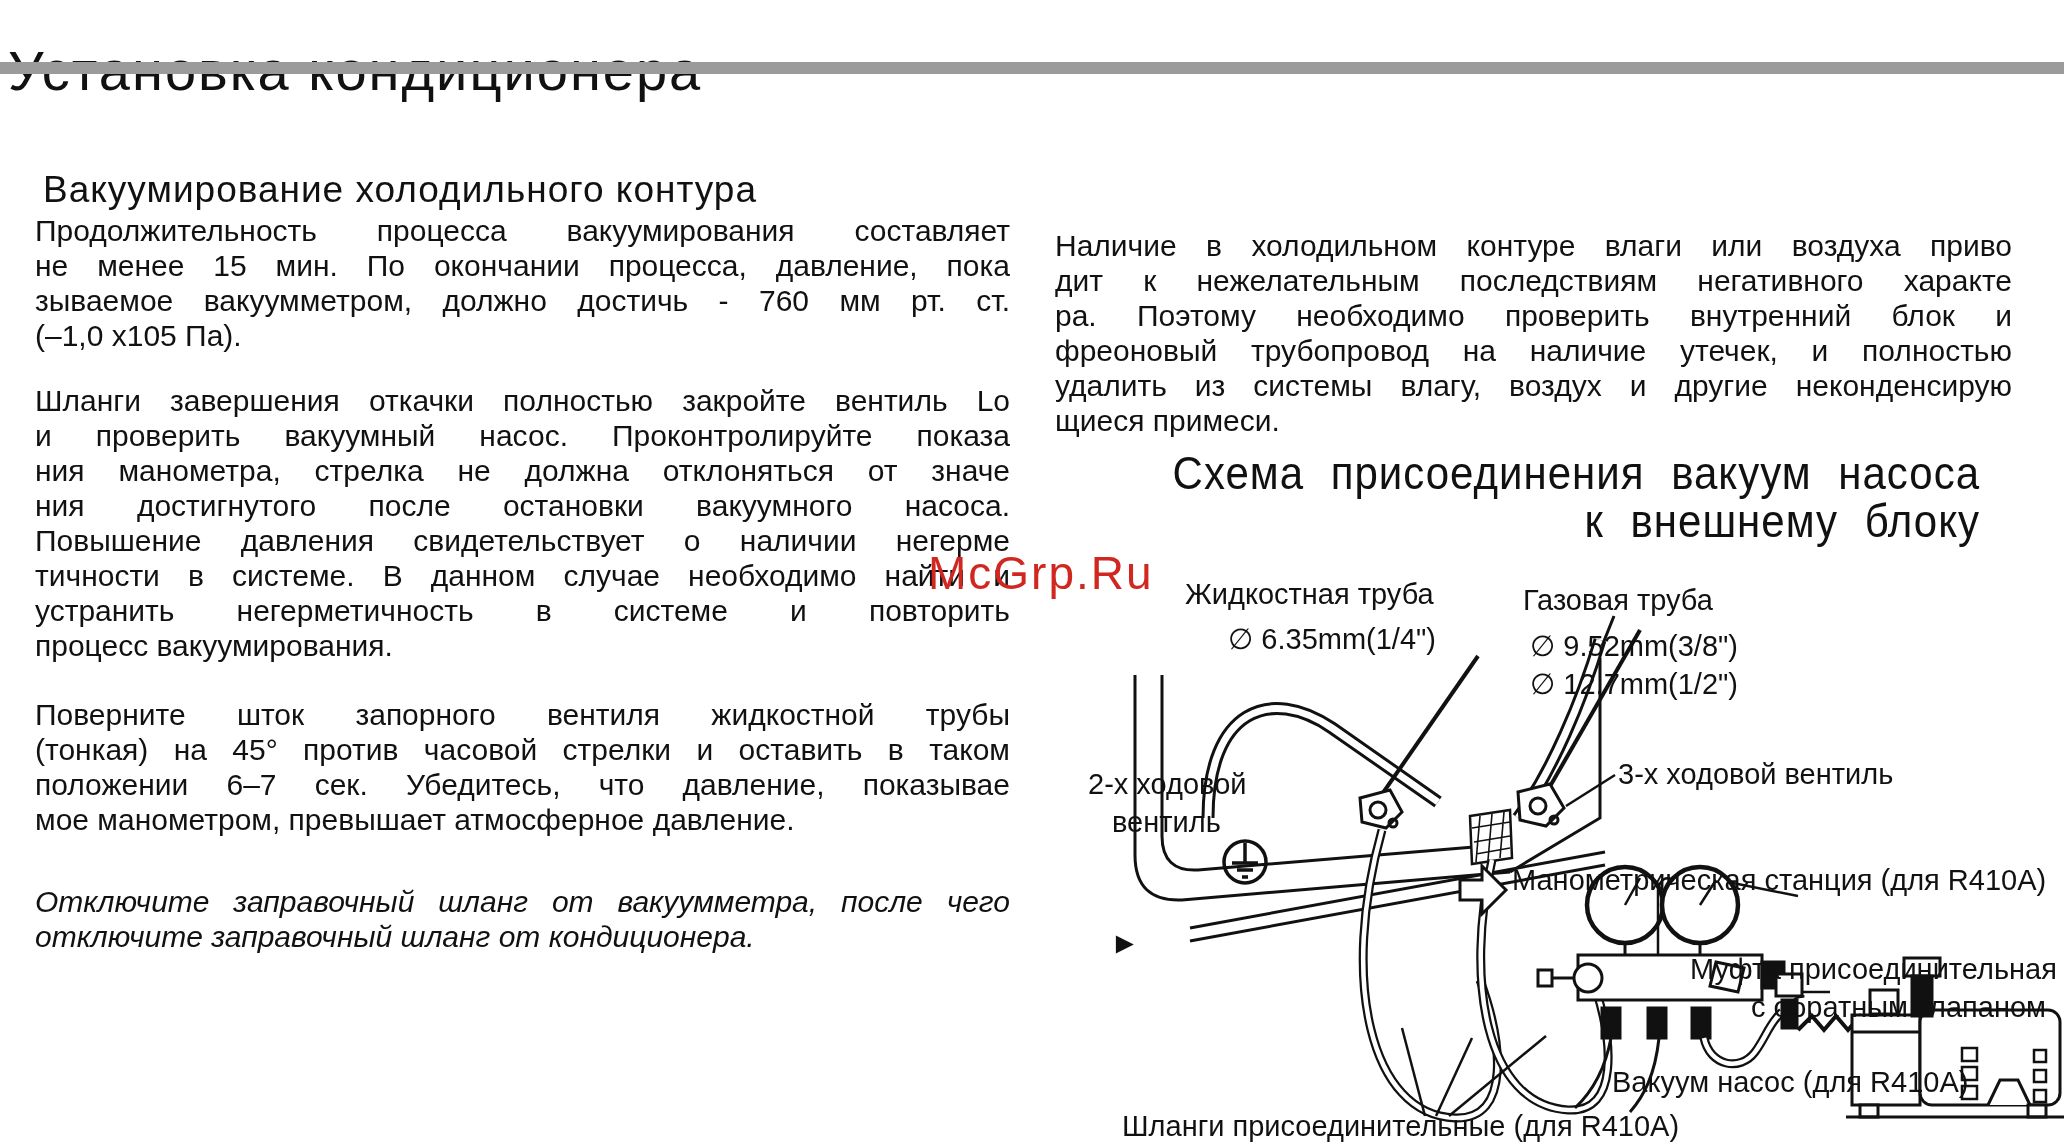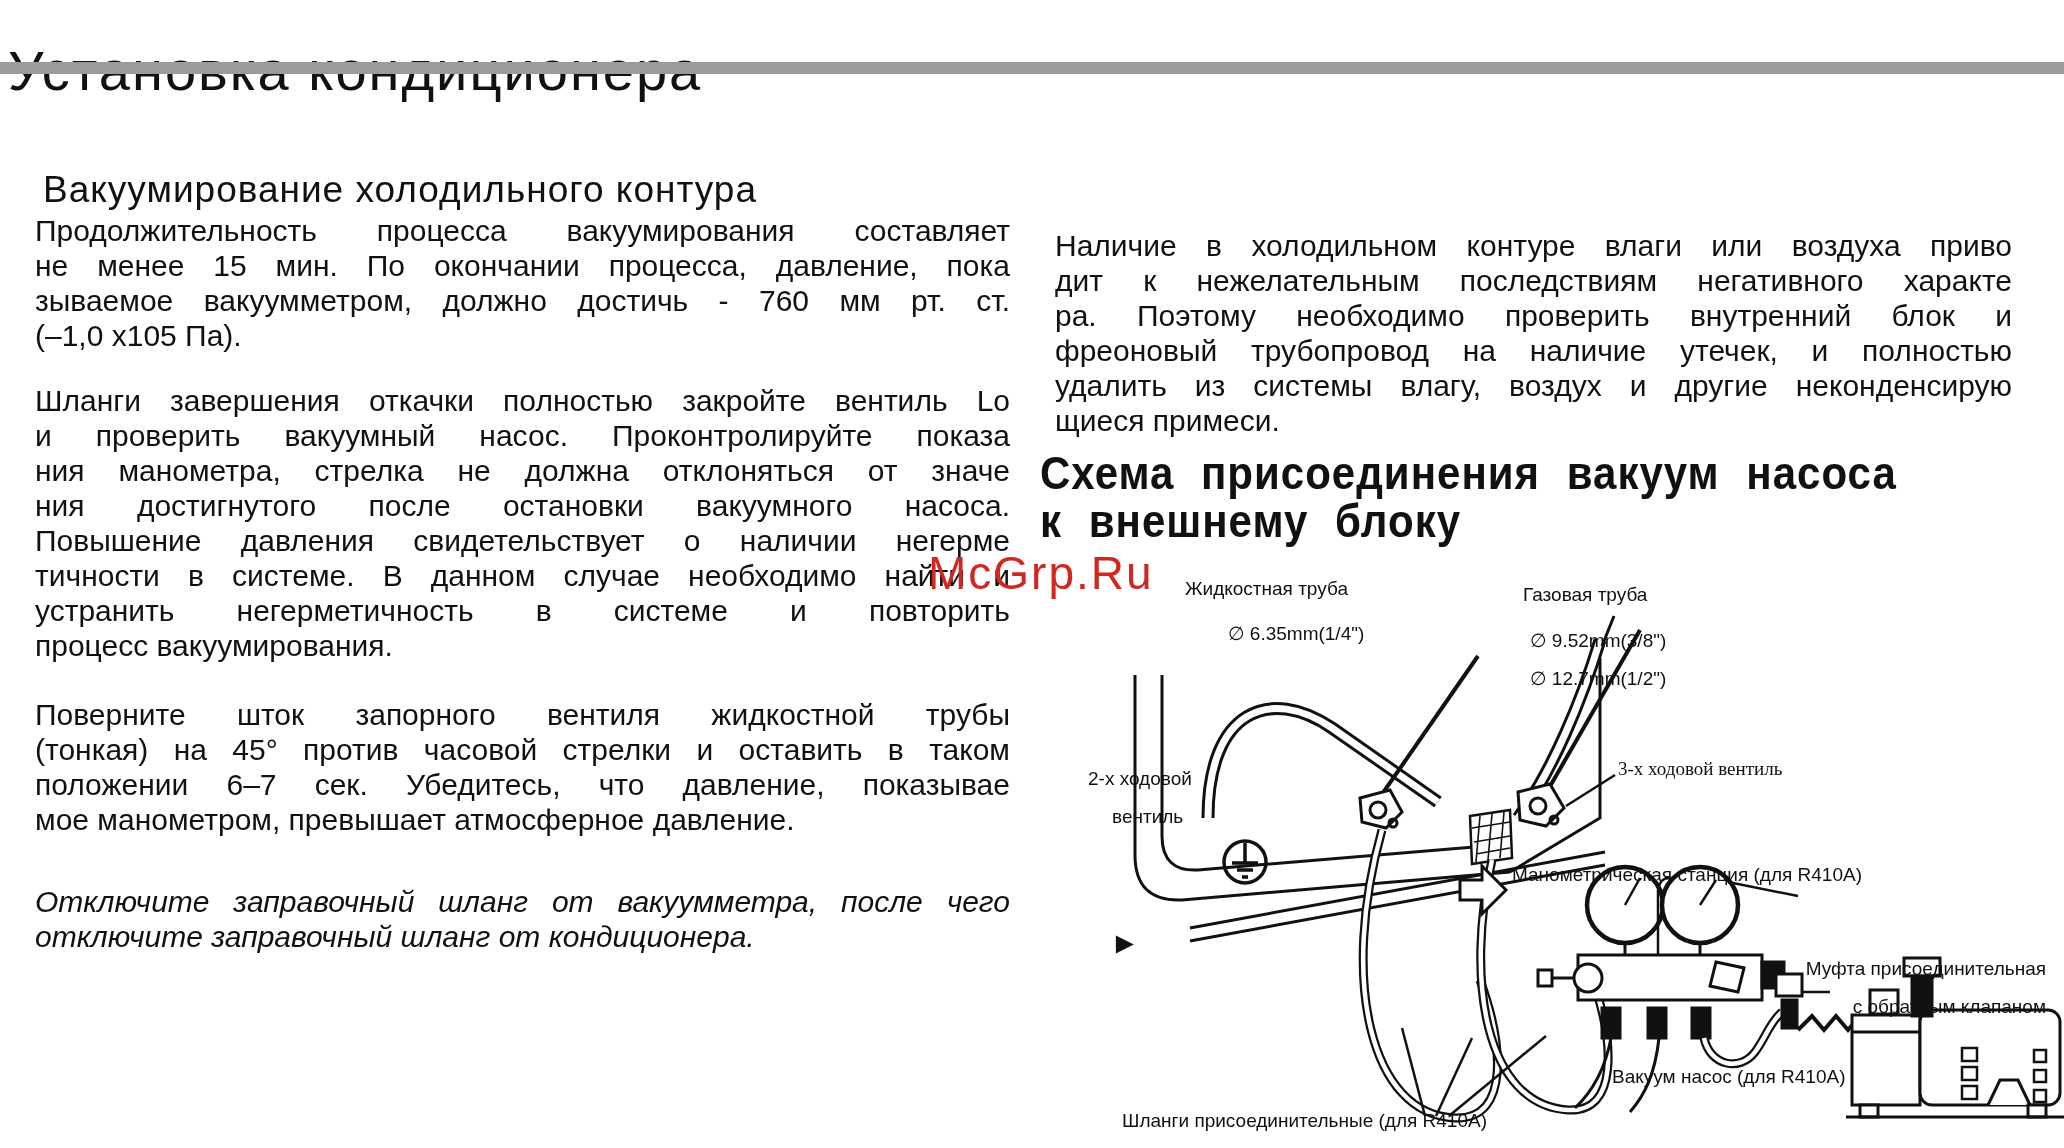--- a/index.html
+++ b/index.html
@@ -13,35 +13,35 @@
   .title-rule{left:0;top:62px;width:2064px;height:12px;}
   .section-heading{left:43px;top:138px;font-size:37px;letter-spacing:1px;font-weight:400;white-space:nowrap;}
   
   .para{left:35px;width:975px;font-size:30px;line-height:35px;}
   .para .line{text-align:justify;text-align-last:justify;}
   .para .line:last-child{text-align-last:left;}
   .p1{top:213px;} .p2{top:383px;} .p3{top:697px;} .p4{top:884px;font-style:italic;}
   .rcol{left:1055px;width:957px;}
   .rp1{top:228px;}
   
-  .schema-heading{left:1040px;top:448px;width:940px;text-align:left;font-weight:700;}
+  .schema-heading{left:1040px;top:448px;width:940px;text-align:right;font-weight:400;}
   .schema-heading .h-line{font-size:42px;line-height:48px;word-spacing:14px;letter-spacing:1px;
     transform:scaleY(1.08);transform-origin:top;}
   
   .watermark{left:928px;top:546px;font-size:46px;letter-spacing:2px;z-index:5;}
   
-  .dlabel{font-size:19px;white-space:nowrap;z-index:3;}
+  .dlabel{font-size:29px;white-space:nowrap;z-index:3;}
   .lbl-liquid{left:1185px;top:578px;}
   .lbl-liquid-size{left:1228px;top:622px;}
   .lbl-gas{left:1523px;top:584px;}
   .lbl-gas-size1{left:1530px;top:629px;}
   .lbl-gas-size2{left:1530px;top:667px;}
   .lbl-2way-1{left:1062px;top:768px;margin-left:26px;}
   .lbl-2way-2{left:1112px;top:806px;}
-  .lbl-3way{left:1618px;top:758px;font-family:Liberation Serif, serif;}
+  .lbl-3way{left:1618px;top:758px;}
   .lbl-station{left:1512px;top:864px;}
   .lbl-coupling{left:1690px;top:950px;width:356px;text-align:right;}
   .lbl-coupling .cline{line-height:38px;}
   .lbl-pump{left:1612px;top:1066px;}
   .lbl-hoses{left:1122px;top:1110px;}
   .pointer{left:1110px;top:926px;font-size:30px;z-index:3;}
   .diagram-svg{left:1040px;top:560px;z-index:1;}
 </style>
 </head>
 <body>

